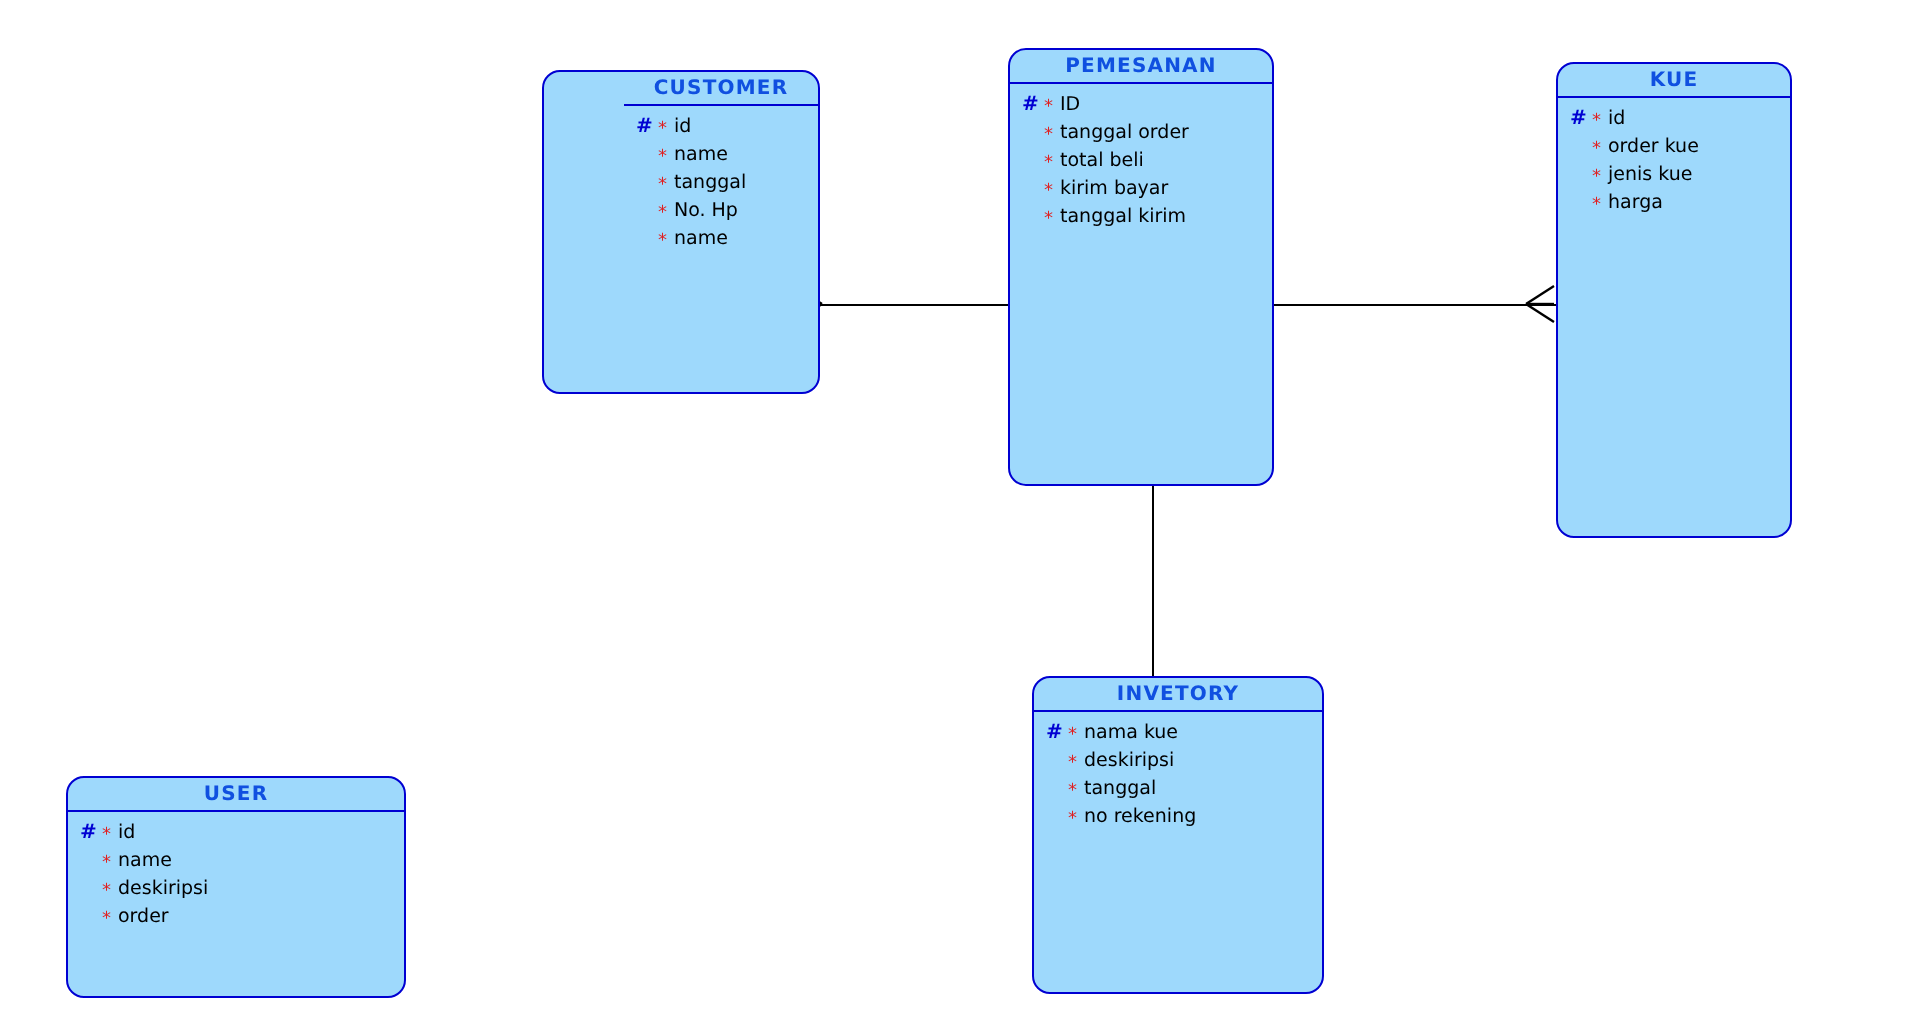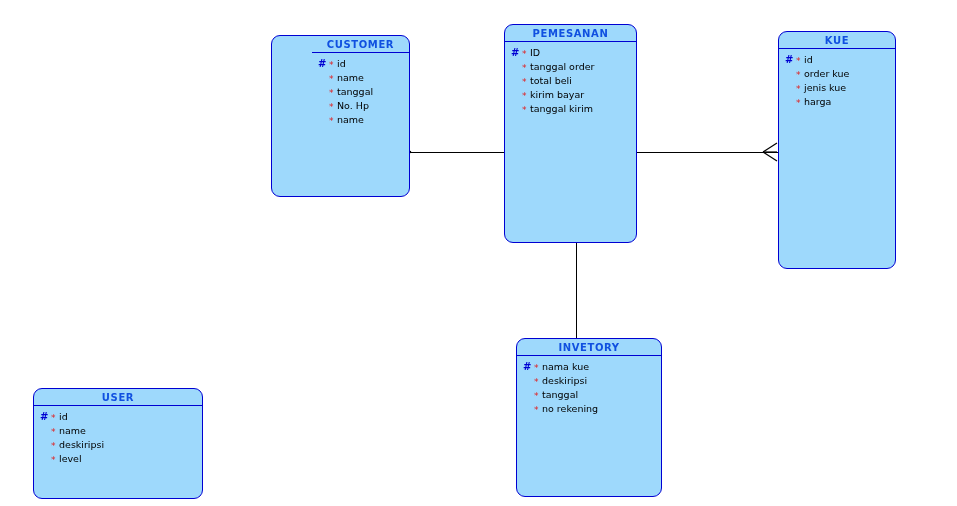--- a/index.html
+++ b/index.html
@@ -196,21 +196,21 @@
           <li class="attr">
             <span class="req-mark">*</span>
             <span class="attr-name">name</span>
           </li>
           <li class="attr">
             <span class="req-mark">*</span>
             <span class="attr-name">deskiripsi</span>
           </li>
           <li class="attr">
             <span class="req-mark">*</span>
-            <span class="attr-name">level</span>
+            <span class="attr-name">order</span>
           </li>
         </ul>
       </div>
       <div class="entity" style="left: 516px; top: 338px; width: 146px; height: 159px;">
         <div class="entity-title">INVETORY</div>
         <ul class="attr-list">
           <li class="attr">
             <span class="pk-mark">#</span>
             <span class="req-mark">*</span>
             <span class="attr-name">nama kue</span>

